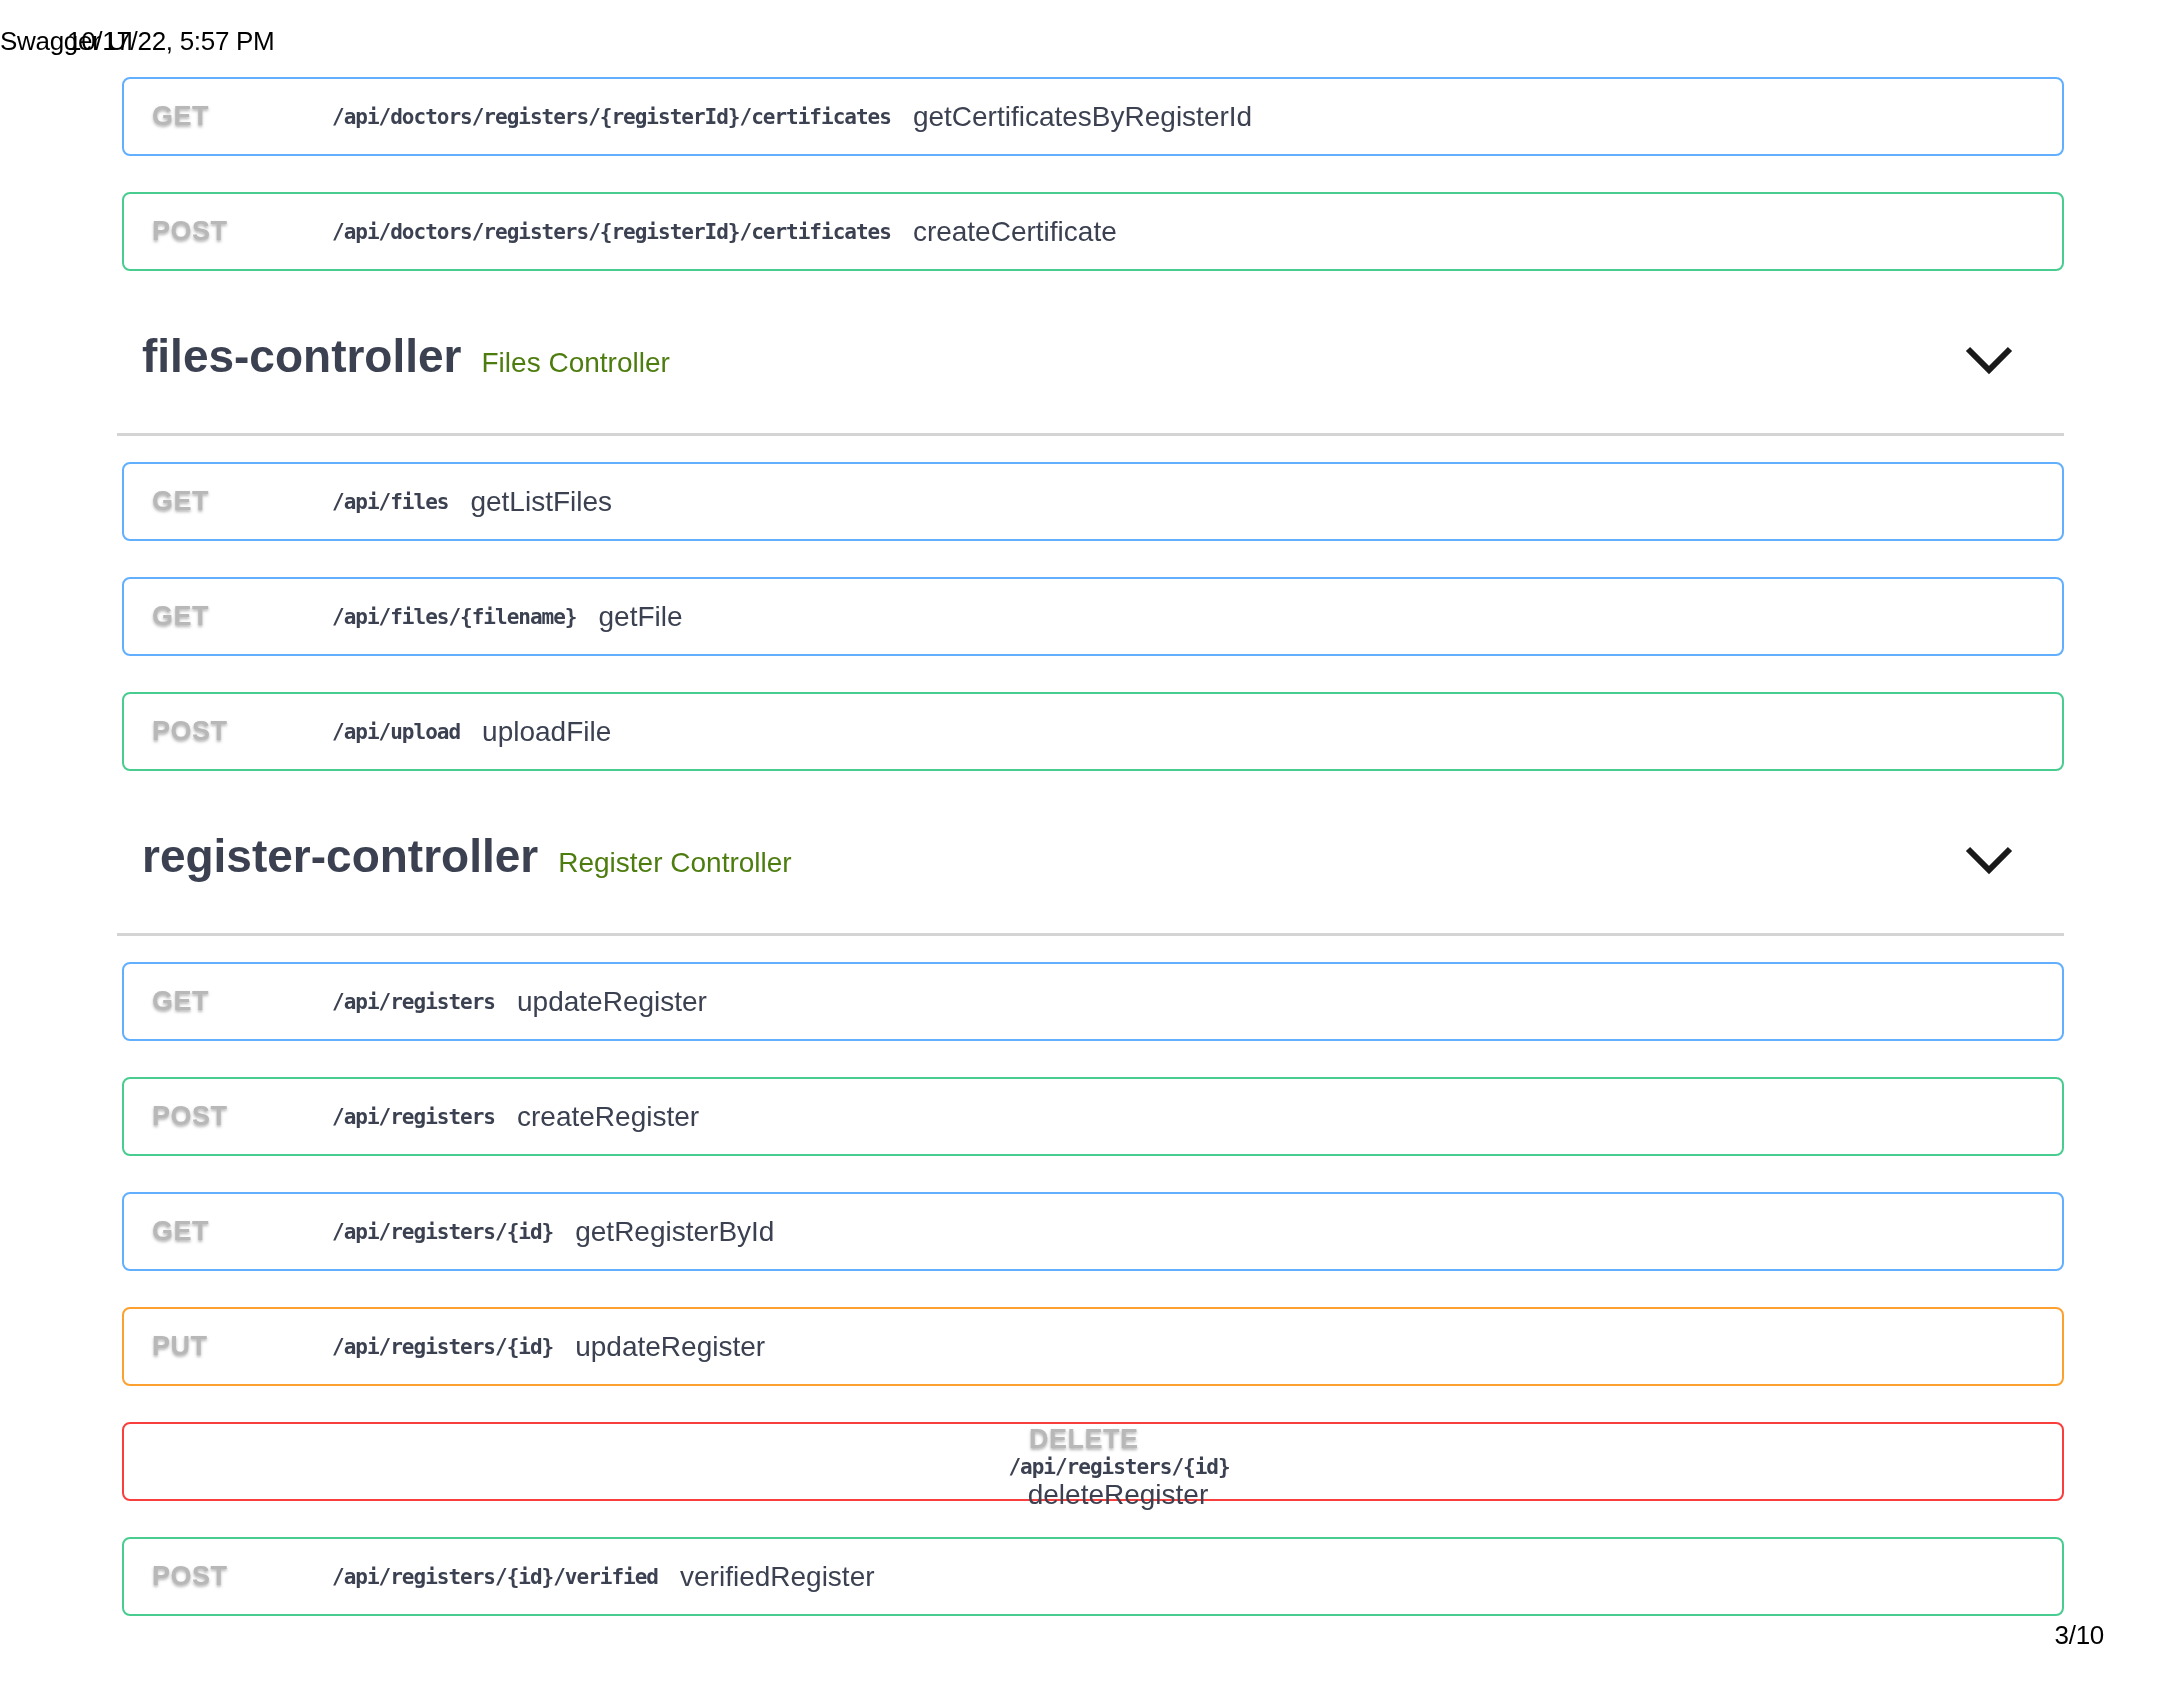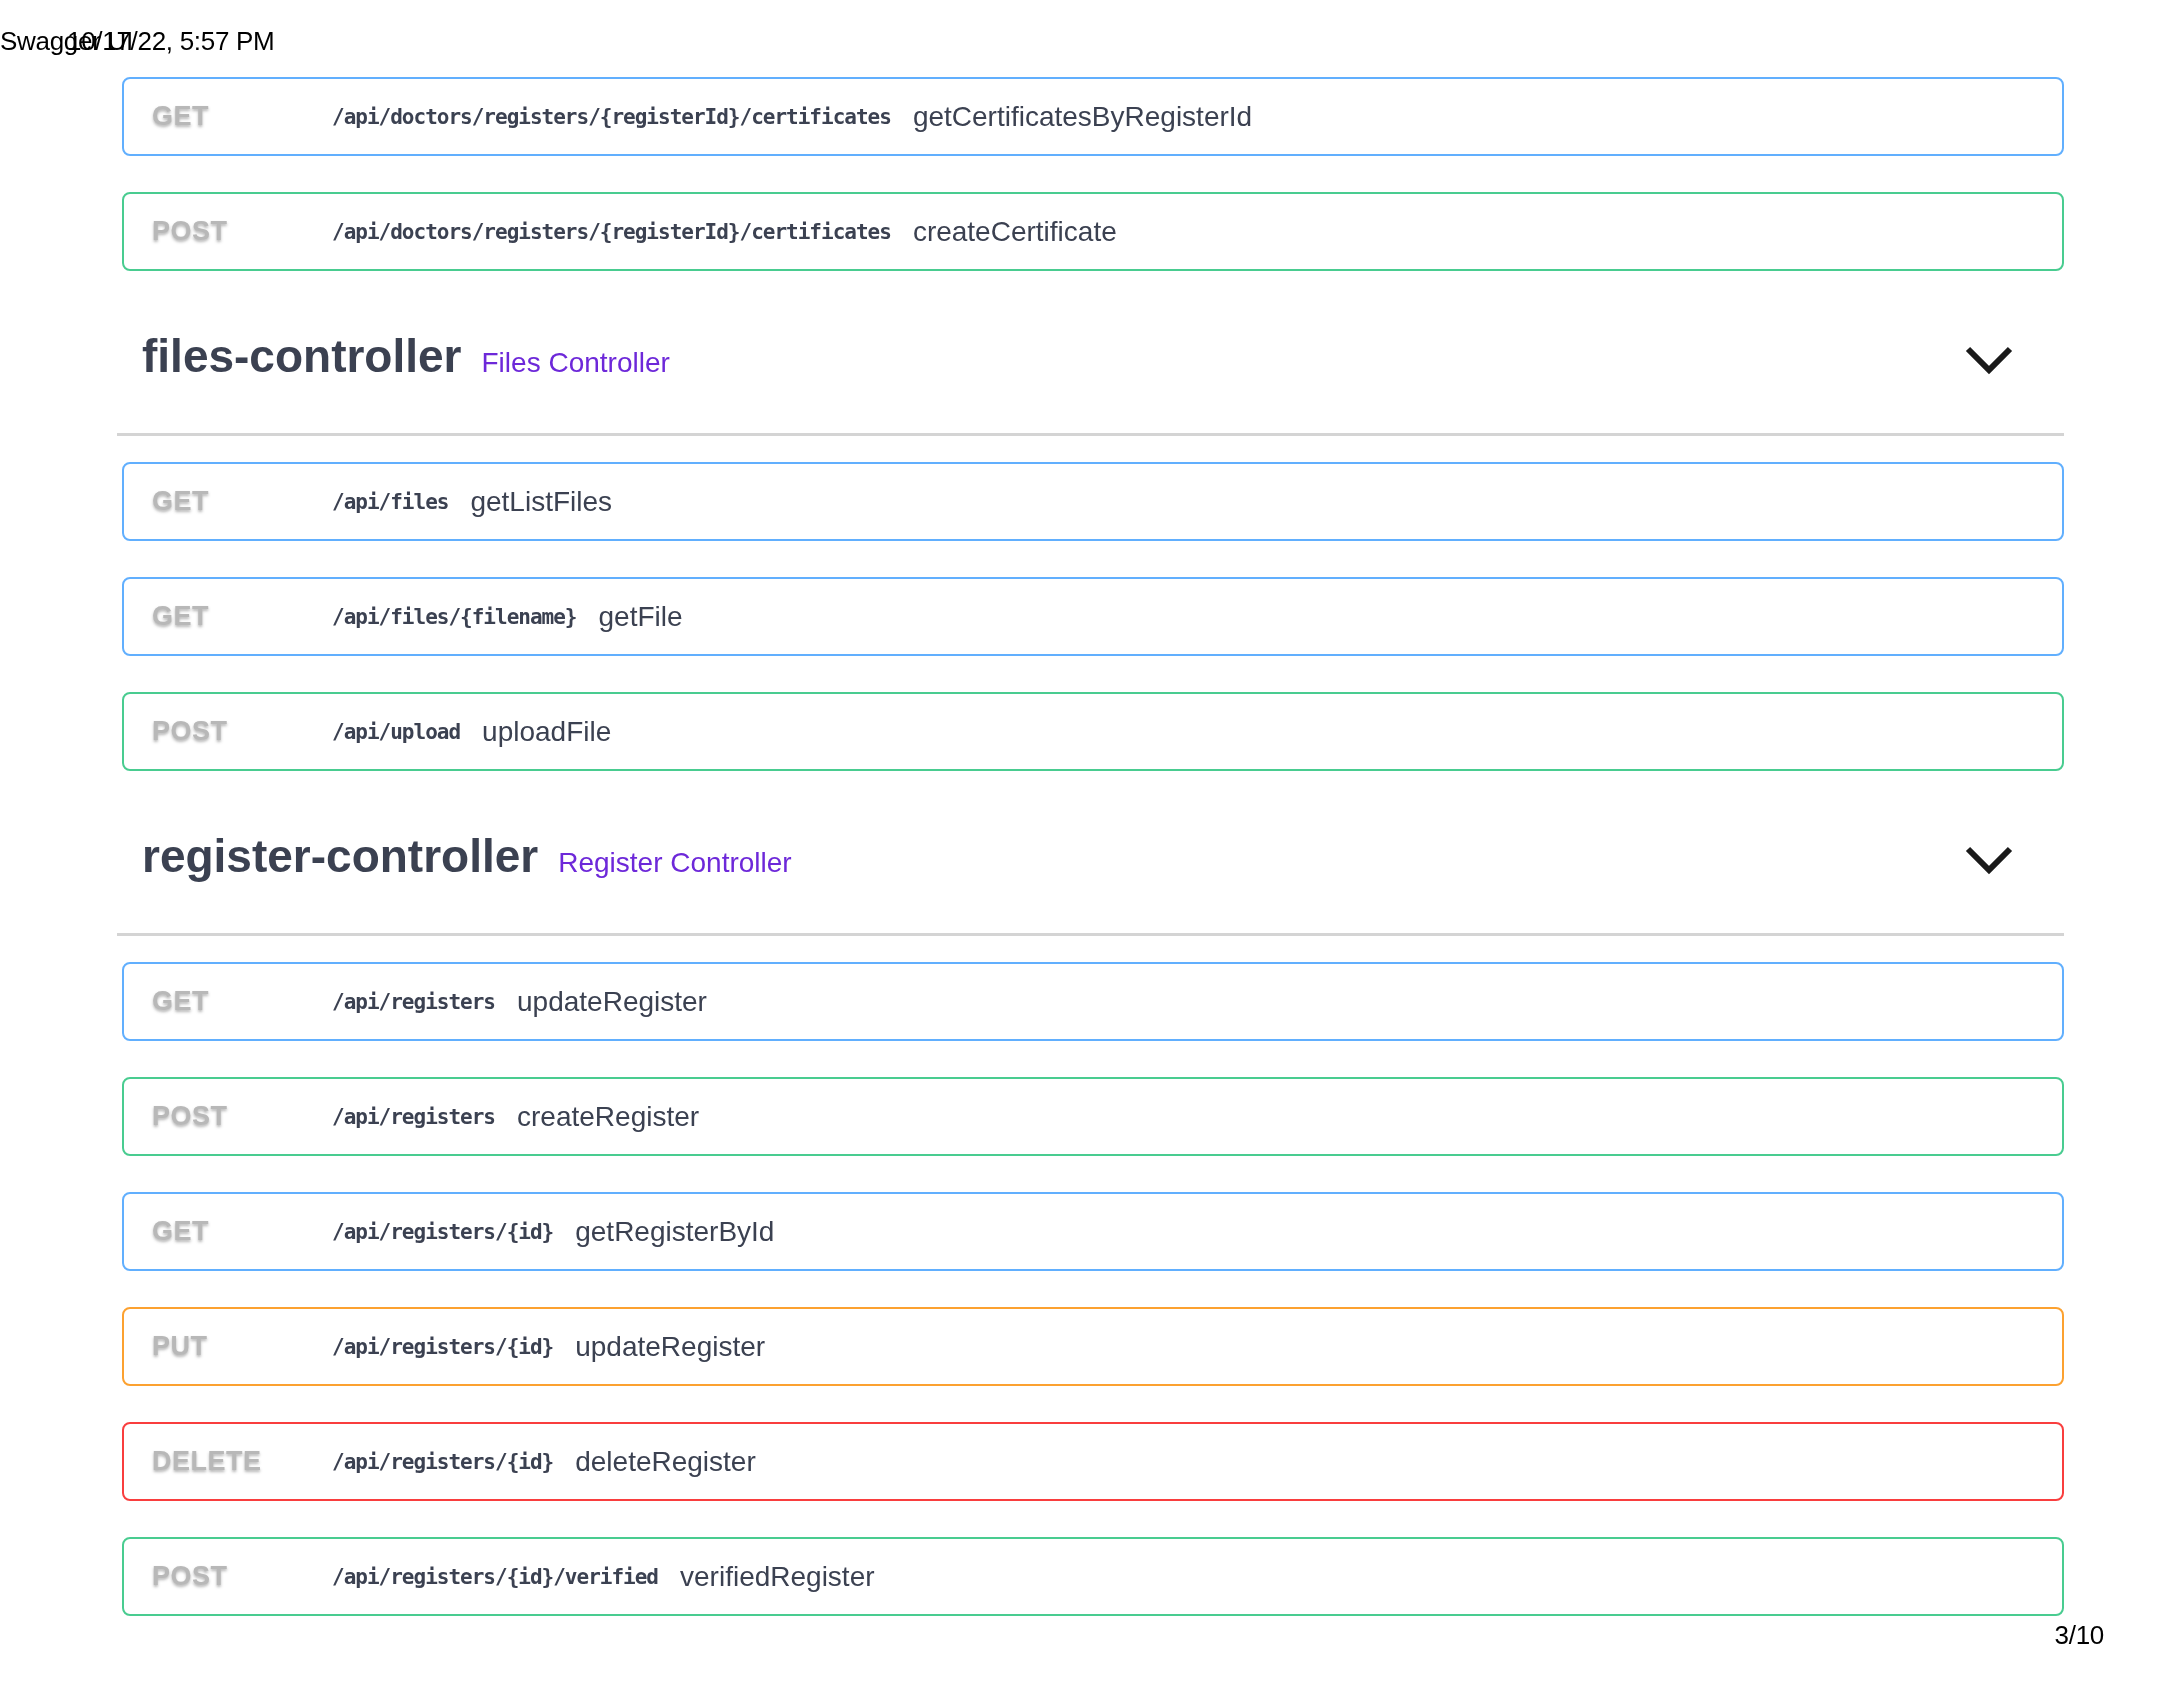--- a/index.html
+++ b/index.html
@@ -60,21 +60,21 @@
   .section-title {
     font-size: 46px;
     font-weight: bold;
     color: #3b4151;
     line-height: 57px;
     margin-left: 20px;
   }
   .section-desc {
     font-size: 28px;
     font-weight: normal;
-    color: #6d28d9;
+    color: #4d7c0f;
     margin-left: 20px;
   }
   .chevron {
     display: inline-block;
     width: 48px; height: 30px;
     cursor: pointer;
     flex: 0 0 auto;
   }
   .section-divider {
     margin-top: 42px;
@@ -205,21 +205,21 @@
     <span class="op-path">/api/registers/{id}</span>
     <span class="op-summary">getRegisterById</span>
   </div>
 
   <div class="op-row" style="border-color: rgb(252, 161, 48);">
     <span class="op-method">PUT</span>
     <span class="op-path">/api/registers/{id}</span>
     <span class="op-summary">updateRegister</span>
   </div>
 
-  <div class="op-row" style="border-color: rgb(249, 62, 62);">
+  <div class="op-row" style="border-color: rgb(249, 62, 62); flex-direction: column;">
     <span class="op-method">DELETE</span>
     <span class="op-path">/api/registers/{id}</span>
     <span class="op-summary">deleteRegister</span>
   </div>
 
   <div class="op-row" style="border-color: rgb(73, 204, 144);">
     <span class="op-method">POST</span>
     <span class="op-path">/api/registers/{id}/verified</span>
     <span class="op-summary">verifiedRegister</span>
   </div>

